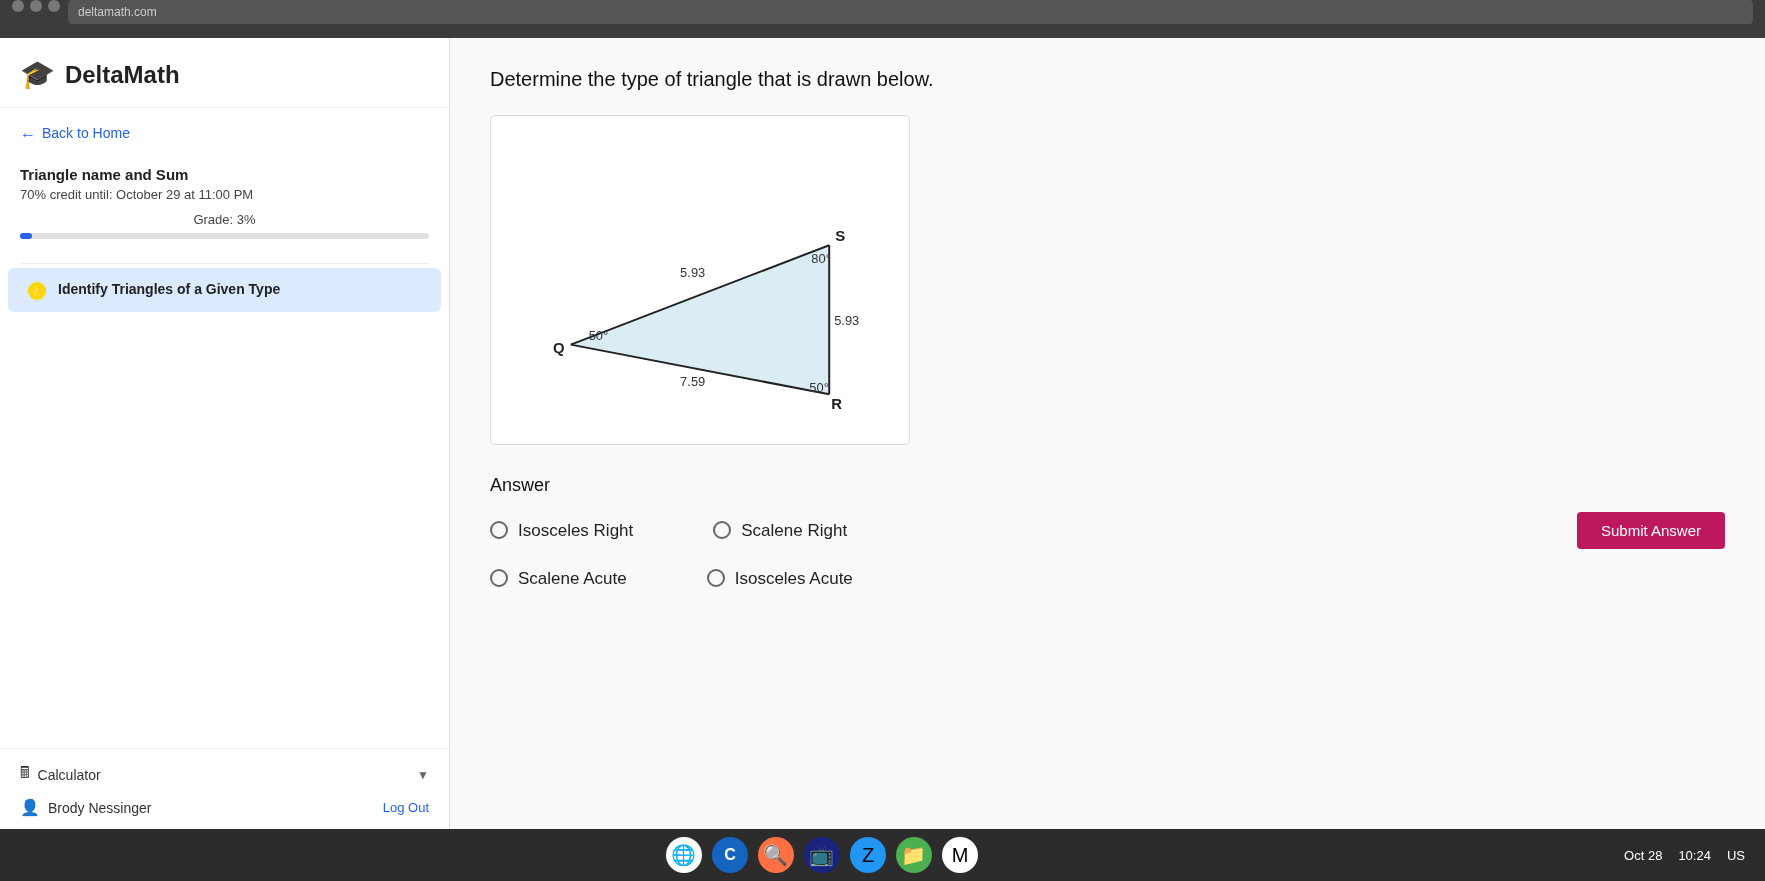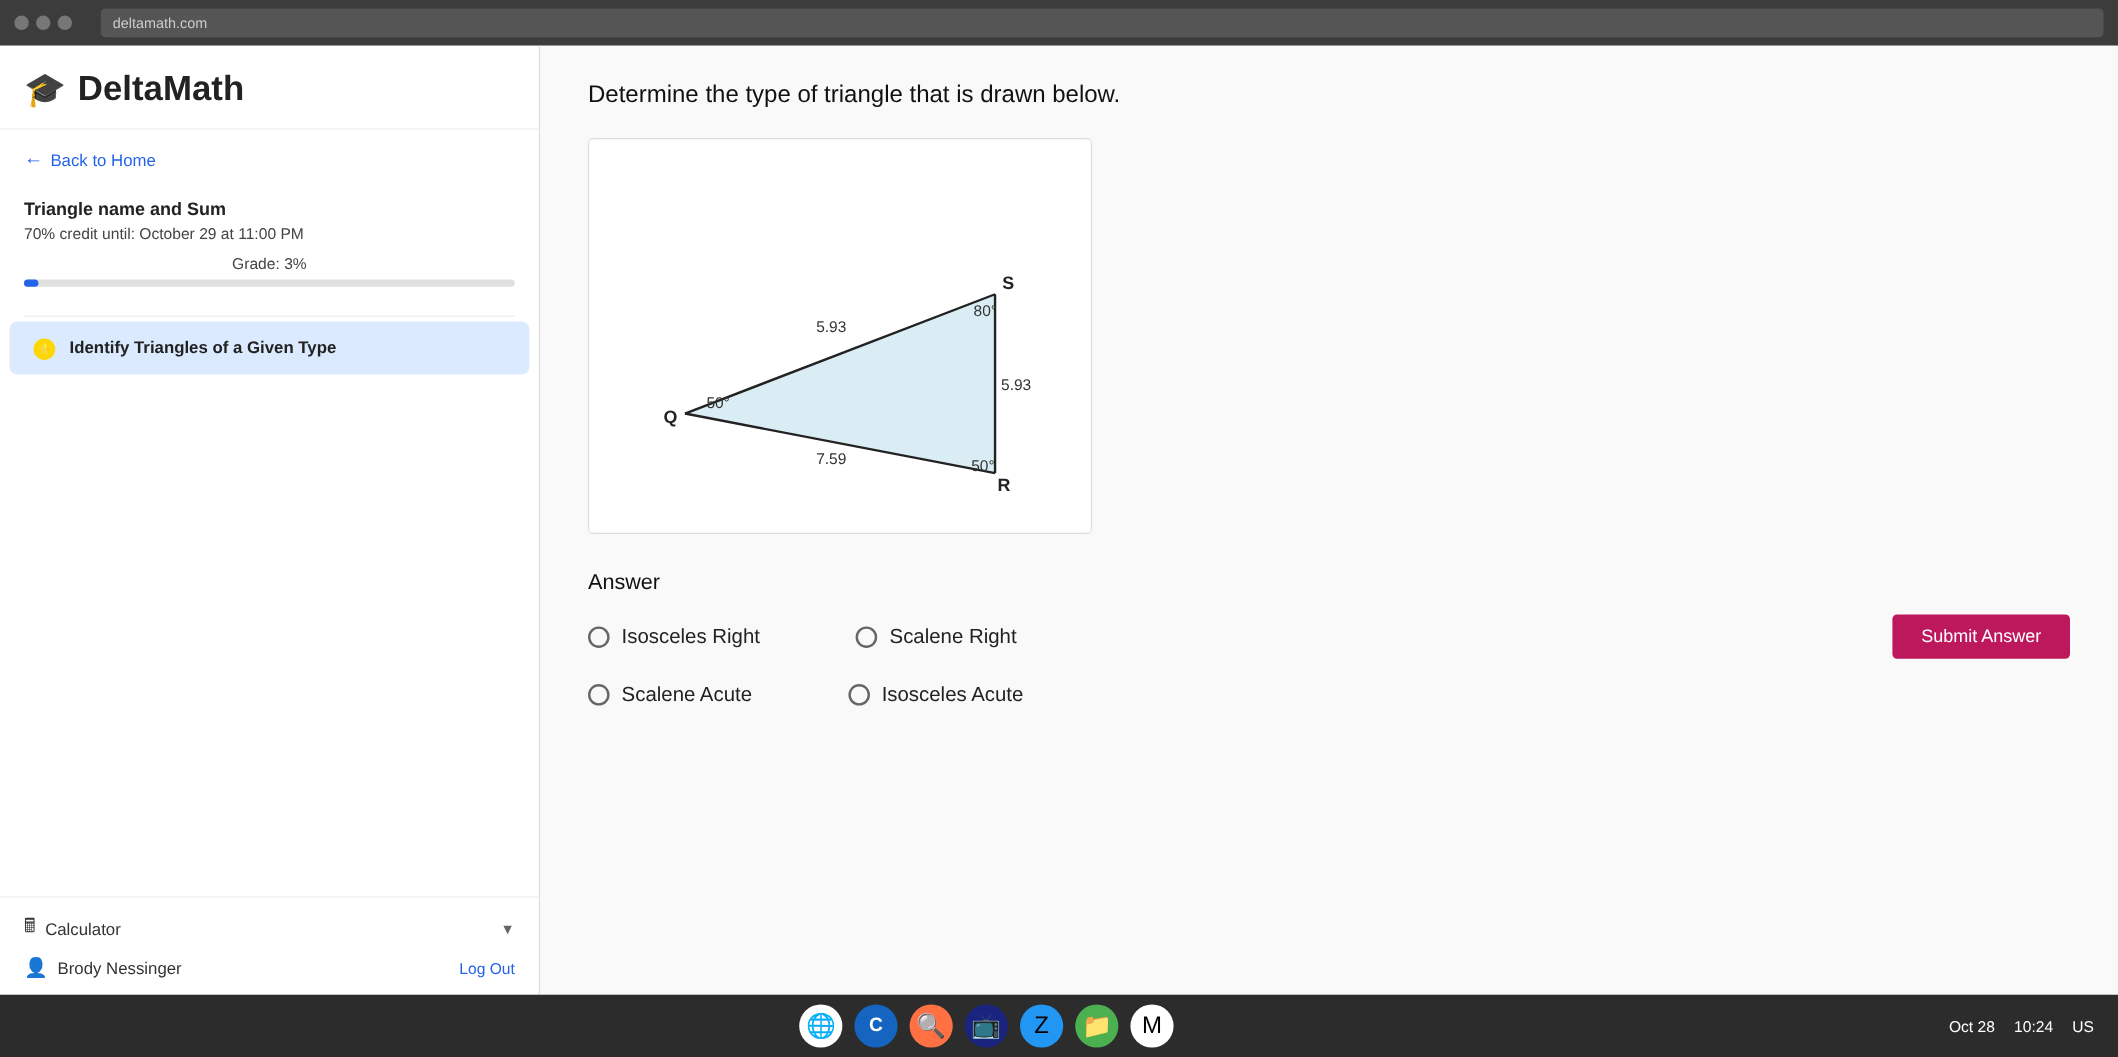--- a/index.html
+++ b/index.html
@@ -11,23 +11,23 @@
       overflow: hidden;
       display: flex;
       flex-direction: column;
     }
 
     
     .browser-bar {
       background: #3c3c3c;
       height: 38px;
       display: flex;
-      align-items: center;
+      align-items: flex-start;
       padding: 0 12px;
-      gap: 24px;
+      gap: 8px;
       flex-shrink: 0;
     }
     .browser-bar-dots {
       display: flex; gap: 6px;
     }
     .browser-dot {
       width: 12px; height: 12px; border-radius: 50%; background: #777;
     }
     .browser-url {
       flex: 1;
@@ -65,21 +65,21 @@
       display: flex;
       align-items: center;
       gap: 10px;
       padding: 20px 20px 16px 20px;
       border-bottom: 1px solid #eee;
     }
     .logo-icon {
       font-size: 28px;
     }
     .logo-text {
-      font-size: 29px;
+      font-size: 24px;
       font-weight: bold;
       color: #222;
     }
 
     .back-link {
       display: flex;
       align-items: center;
       gap: 6px;
       padding: 16px 20px 10px 20px;
       color: #2563eb;
@@ -263,21 +263,21 @@
     }
     .answer-options {
       display: flex;
       flex-wrap: wrap;
       gap: 30px 80px;
       align-items: center;
       margin-bottom: 20px;
     }
     .answer-option {
       display: flex;
-      align-items: center;
+      align-items: flex-start;
       gap: 10px;
       font-size: 17px;
       color: #222;
       cursor: pointer;
     }
     .radio-circle {
       width: 18px;
       height: 18px;
       border: 2px solid #666;
       border-radius: 50%;

